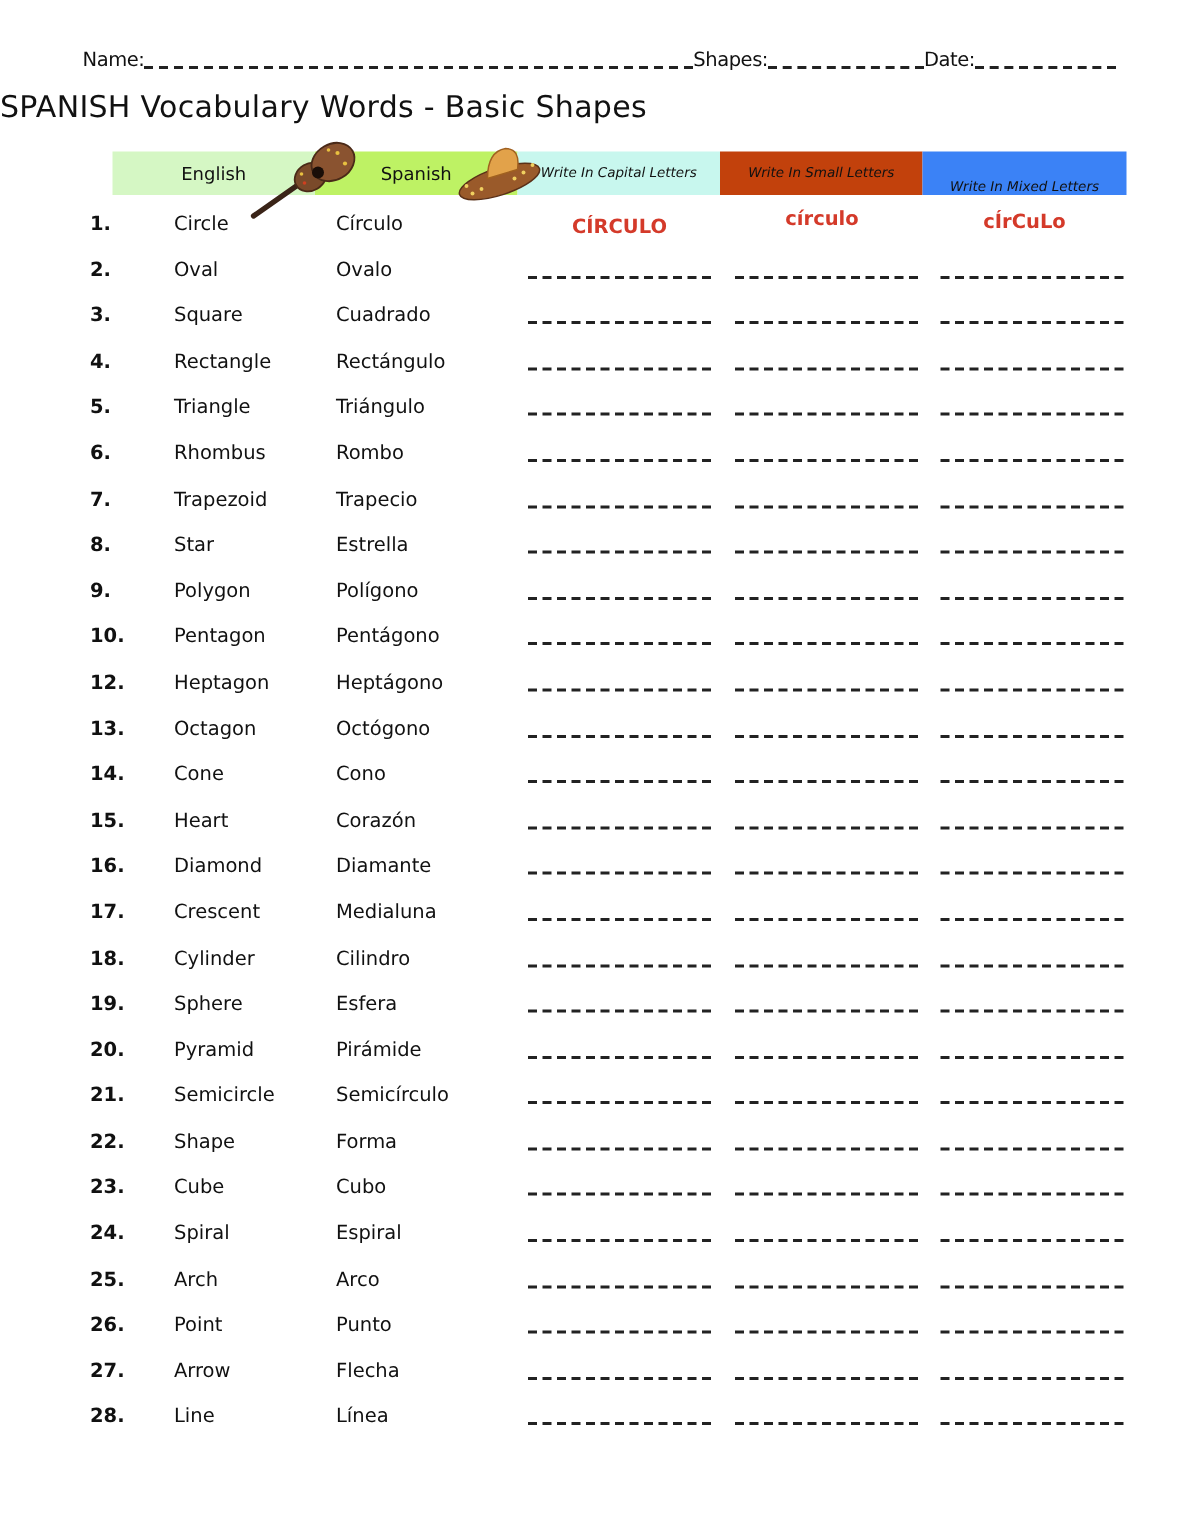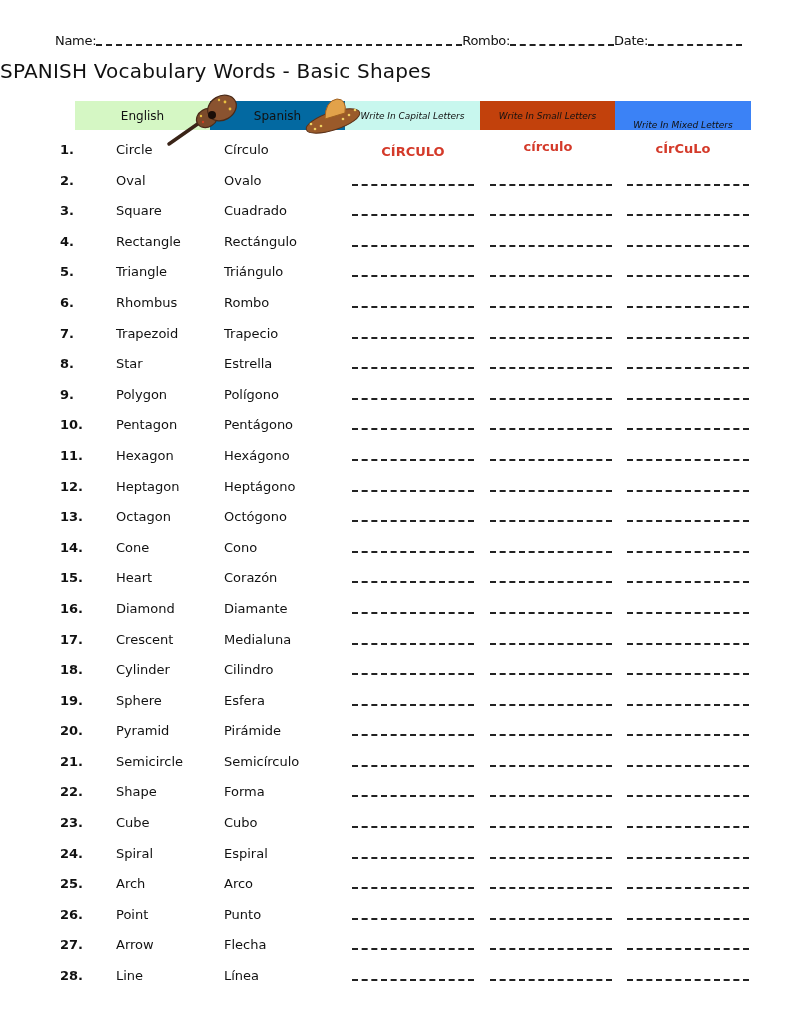--- a/index.html
+++ b/index.html
@@ -25,30 +25,30 @@
   .row .blank { position: absolute; top: 14px; width: 122px; border-bottom: 2px dashed #222; }
   .row .b1 { left: 352px; } .row .b2 { left: 490px; } .row .b3 { left: 627px; }
   .row .ans { position: absolute; top: 2px; width: 136px; text-align: center;
               font-size: 13px; font-weight: bold; }
   .row .a1 { left: 345px; top: 5px; } .row .a2 { left: 480px; top: 0px; } .row .a3 { left: 615px; top: 2px; }
 </style>
 </head>
 <body>
 
 <div class="hdr-line">
-  <span>Name:</span><span class="dash" style="width:366px"></span><span>Rombo:</span><span class="dash" style="width:104px"></span><span>Date:</span><span class="dash" style="width:94px"></span>
+  <span>Name:</span><span class="dash" style="width:366px"></span><span>Shapes:</span><span class="dash" style="width:104px"></span><span>Date:</span><span class="dash" style="width:94px"></span>
 </div>
 
 <div class="title">SPANISH Vocabulary Words - Basic Shapes</div>
 
 <div class="band">
   <div id="h-en" style="width: 135px; background: rgb(213, 247, 196);">
       <span>English</span>
     </div>
-  <div id="h-es" style="width: 135px; background: #0369a1;">
+  <div id="h-es" style="width: 135px; background: #bef264;">
       <span>Spanish</span>
     </div>
   <div id="h-cap" class="small-hdr" style="width: 135px; background: rgb(200, 247, 238);">
       <span>Write In Capital Letters</span>
     </div>
   <div id="h-sm" class="small-hdr" style="width: 135px; background: #c2410c;">
       <span>Write In Small Letters</span>
     </div>
   <div id="h-mx" class="small-hdr" style="width: 136px; background: #3b82f6; align-items: flex-end;">
       <span>Write In Mixed Letters</span>
@@ -153,28 +153,20 @@
     </div>
     <div class="row">
       <span class="num">10.</span>
       <span class="en">Pentagon</span>
       <span class="es">Pentágono</span>
       <span class="blank b1"></span>
       <span class="blank b2"></span>
       <span class="blank b3"></span>
     </div>
     <div class="row">
-      <span class="num">11.</span>
-      <span class="en">Hexagon</span>
-      <span class="es">Hexágono</span>
-      <span class="blank b1"></span>
-      <span class="blank b2"></span>
-      <span class="blank b3"></span>
-    </div>
-    <div class="row">
       <span class="num">12.</span>
       <span class="en">Heptagon</span>
       <span class="es">Heptágono</span>
       <span class="blank b1"></span>
       <span class="blank b2"></span>
       <span class="blank b3"></span>
     </div>
     <div class="row">
       <span class="num">13.</span>
       <span class="en">Octagon</span>

